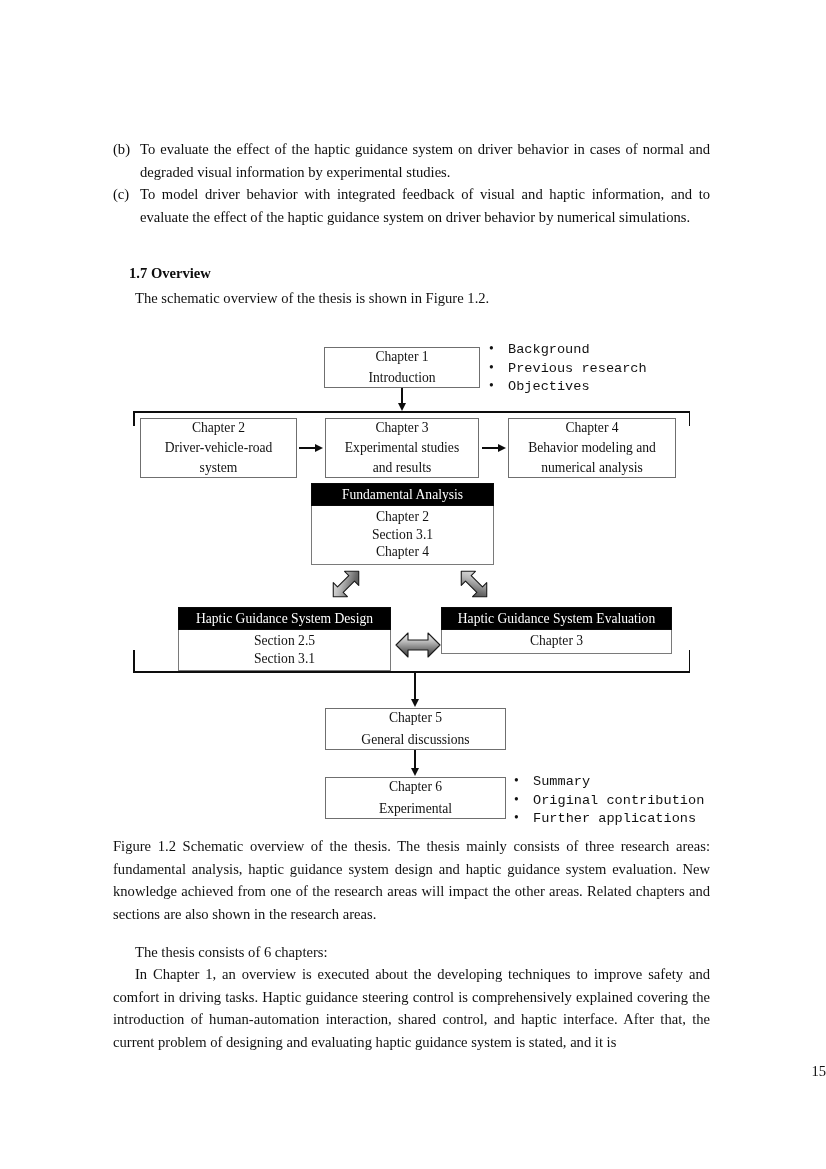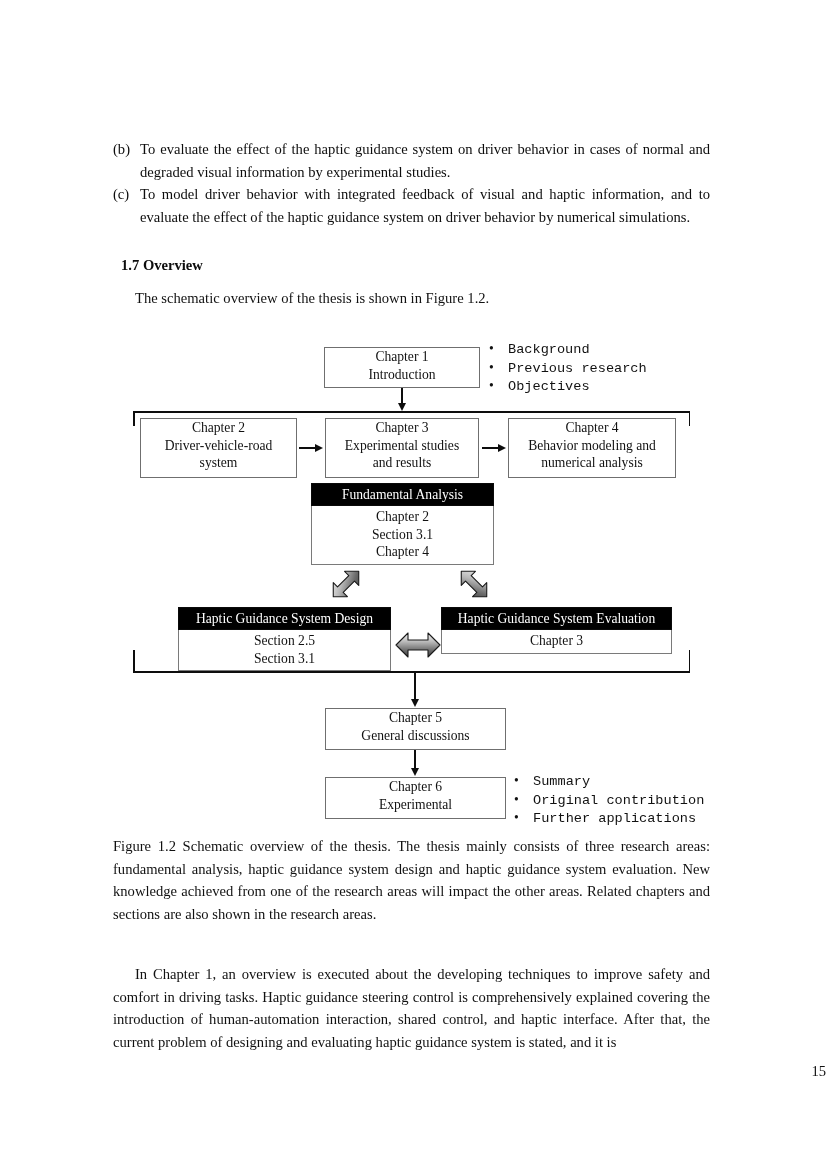--- a/index.html
+++ b/index.html
@@ -27,33 +27,33 @@
   .lettered .row{display:flex;align-items:flex-start;margin-bottom:0;}
   .lettered .mark{
     width:27px;flex:0 0 27px;font-size:14.6px;line-height:22.6px;
   }
   .lettered .txt{
     flex:1 1 auto;font-size:14.6px;line-height:22.6px;text-align:justify;
     text-justify:inter-word;
   }
 
   h2.section{
-    position:absolute;left:113px;top:247px;margin:8px;
+    position:absolute;left:113px;top:247px;margin:16px;
     font-size:14.6px;font-weight:bold;line-height:20px;
     font-family:"Liberation Serif","DejaVu Serif",serif;
   }
 
   
   .figure{position:absolute;left:0;top:0;width:826px;height:1169px;pointer-events:none;}
   .figure *{pointer-events:auto;}
 
   .box{
     position:absolute;border:1px solid #6f6f6f;background:#fff;
     box-sizing:border-box;
-    display:flex;flex-direction:column;align-items:center;justify-content:flex-start;
+    display:flex;flex-direction:column;align-items:center;justify-content:space-between;
     font-size:13.6px;line-height:17.6px;text-align:center;color:#111;
   }
   .box .ln{display:block;white-space:nowrap;}
 
   
   .panel{position:absolute;box-sizing:border-box;}
   .panel .hdr{
     background:#000000;color:#fff;text-align:center;
     font-size:13.6px;line-height:22px;height:23px;
     border:1px solid #0a0a0a;box-sizing:border-box;
@@ -269,17 +269,18 @@
       <div class="bi">
         <span class="dot">•</span>
         <span class="lbl">Further applications</span>
       </div>
     </div>
 
   </div>
 
   <div class="caption">Figure 1.2 Schematic overview of the thesis. The thesis mainly consists of three research areas: fundamental analysis, haptic guidance system design and haptic guidance system evaluation. New knowledge achieved from one of the research areas will impact the other areas. Related chapters and sections are also shown in the research areas.</div>
 
+  <div class="para nojust" style="left:135px;top:941px;width:575px;">The thesis consists of 6 chapters:</div>
   <div class="para" style="left:113px;top:963px;width:597px;text-indent:22px;">In Chapter 1, an overview is executed about the developing techniques to improve safety and comfort in driving tasks. Haptic guidance steering control is comprehensively explained covering the introduction of human-automation interaction, shared control, and haptic interface. After that, the current problem of designing and evaluating haptic guidance system is stated, and it is</div>
 
   <div class="pageno">15</div>
 
 </div>
 
 </body></html>

